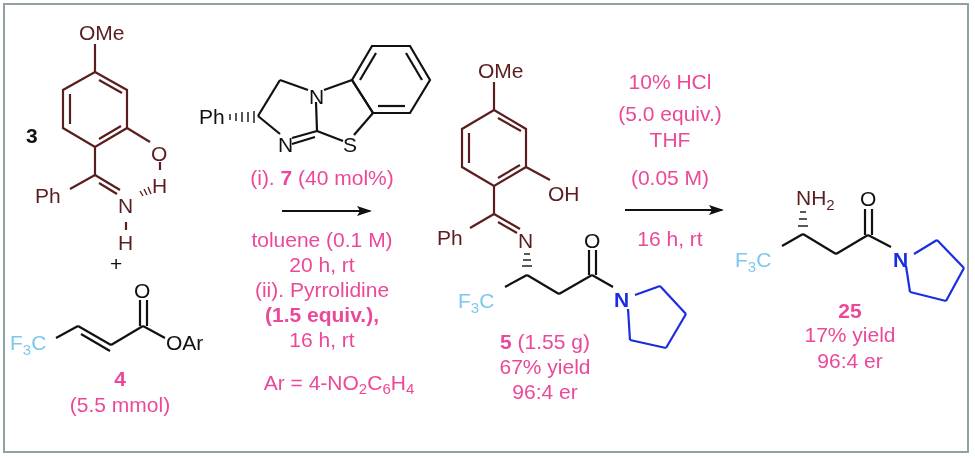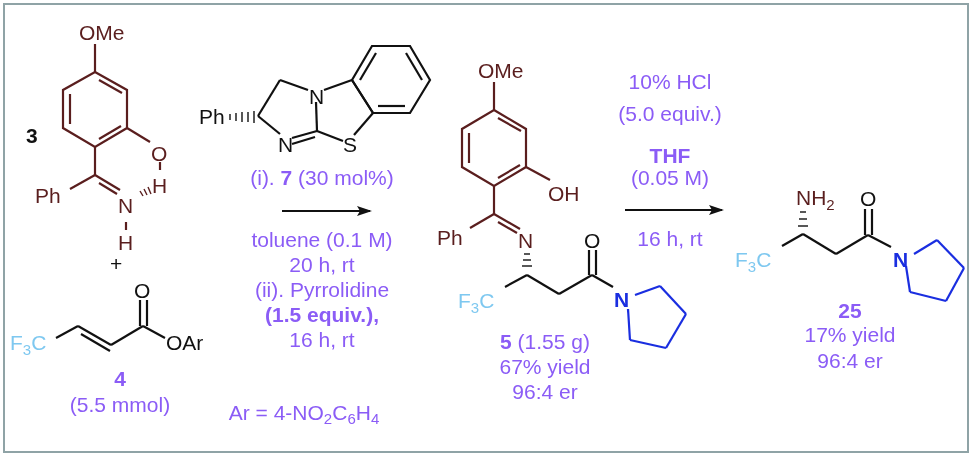--- a/index.html
+++ b/index.html
@@ -1,20 +1,20 @@
 <!DOCTYPE html>
 <html><head>
 <meta charset="utf-8">
 <style>
   html, body { margin: 0; padding: 0; background: #ffffff; }
   body { width: 975px; height: 458px; position: relative; overflow: hidden; font-family: "Liberation Sans", sans-serif; }
   .frame { position: absolute; left: 3px; top: 3px; width: 966px; height: 450px; border: 2px solid #8fa3a6; box-sizing: border-box; background: #fff; }
   svg.scheme { position: absolute; left: 0; top: 0; }
   svg text { font-family: "Liberation Sans", sans-serif; }
-  .txt { position: absolute; white-space: nowrap; color: #8b5cf6; font-size: 21px; line-height: 25px; text-align: center; }
+  .txt { position: absolute; white-space: nowrap; color: #ec4899; font-size: 21px; line-height: 25px; text-align: center; }
   .bold { font-weight: bold; }
   sub { font-size: 15px; vertical-align: -4px; line-height: 0; }
 </style>
 </head>
 <body>
 
 <div class="frame"></div>
 
 <svg class="scheme" width="975" height="458" viewBox="0 0 975 458">
 
@@ -180,40 +180,40 @@
     <text x="860" y="206" fill="#111">O</text>
     <text x="893" y="267" fill="#1a2ee0" font-weight="bold">N</text>
     <text x="735" y="267" fill="#7ec8f0">F<tspan font-size="15" dy="5">3</tspan><tspan dy="-5">C</tspan></text>
   </g>
 </svg>
 
 <div class="txt" style="left:90px; top:366px; width:60px; font-weight:bold;">4</div>
 <div class="txt" style="left:50px; top:392px; width:140px;">(5.5 mmol)</div>
 
 <div class="txt" style="left:222px; top:165px; width:200px;">
-  <span>(i). </span><span class="bold">7</span><span> (30 mol%)</span>
+  <span>(i). </span><span class="bold">7</span><span> (40 mol%)</span>
 </div>
 
 <div class="txt" style="left:222px; top:227px; width:200px;">toluene (0.1 M)</div>
 <div class="txt" style="left:222px; top:252px; width:200px;">20 h, rt</div>
 <div class="txt" style="left:222px; top:277px; width:200px;">(ii). Pyrrolidine</div>
 <div class="txt" style="left:222px; top:302px; width:200px;font-weight:bold;">(1.5 equiv.),</div>
 <div class="txt" style="left:222px; top:327px; width:200px;">16 h, rt</div>
 
-<div class="txt" style="left:204px; top:370px; width:200px;margin-top:30px;">
+<div class="txt" style="left:239px; top:370px; width:200px;">
   <span>Ar = 4-NO</span><sub>2</sub><span>C</span><sub>6</sub><span>H</span><sub>4</sub>
 </div>
 
 <div class="txt" style="left:470px; top:329px; width:150px;">
   <span class="bold">5</span><span> (1.55 g)</span>
 </div>
 <div class="txt" style="left:470px; top:354px; width:150px;">67% yield</div>
 <div class="txt" style="left:470px; top:379px; width:150px;">96:4 er</div>
 
 <div class="txt" style="left:600px; top:69px; width:140px;">10% HCl</div>
 <div class="txt" style="left:600px; top:101px; width:140px;">(5.0 equiv.)</div>
-<div class="txt" style="left:600px; top:143px; width:140px;font-weight:bold;">THF</div>
+<div class="txt" style="left:600px; top:127px; width:140px;">THF</div>
 <div class="txt" style="left:600px; top:165px; width:140px;text-align:center;">(0.05 M)</div>
 <div class="txt" style="left:600px; top:226px; width:140px;">16 h, rt</div>
 
 <div class="txt" style="left:790px; top:298px; width:120px; font-weight:bold;text-align:center;">25</div>
 <div class="txt" style="left:790px; top:322px; width:120px;">17% yield</div>
 <div class="txt" style="left:790px; top:348px; width:120px;">96:4 er</div>
 
 </body></html>

